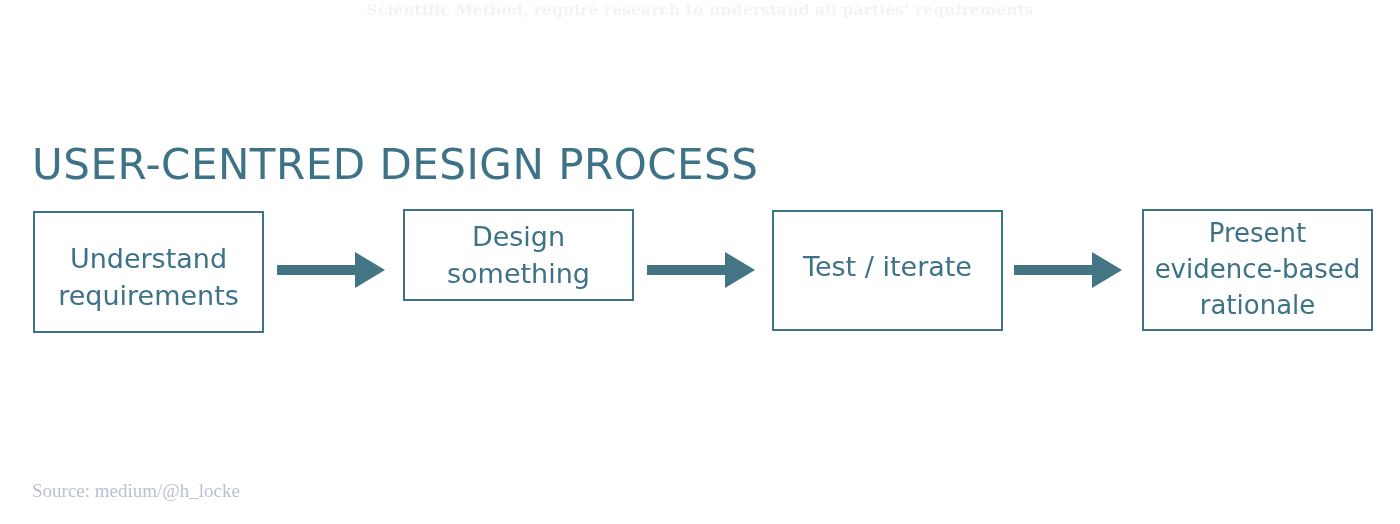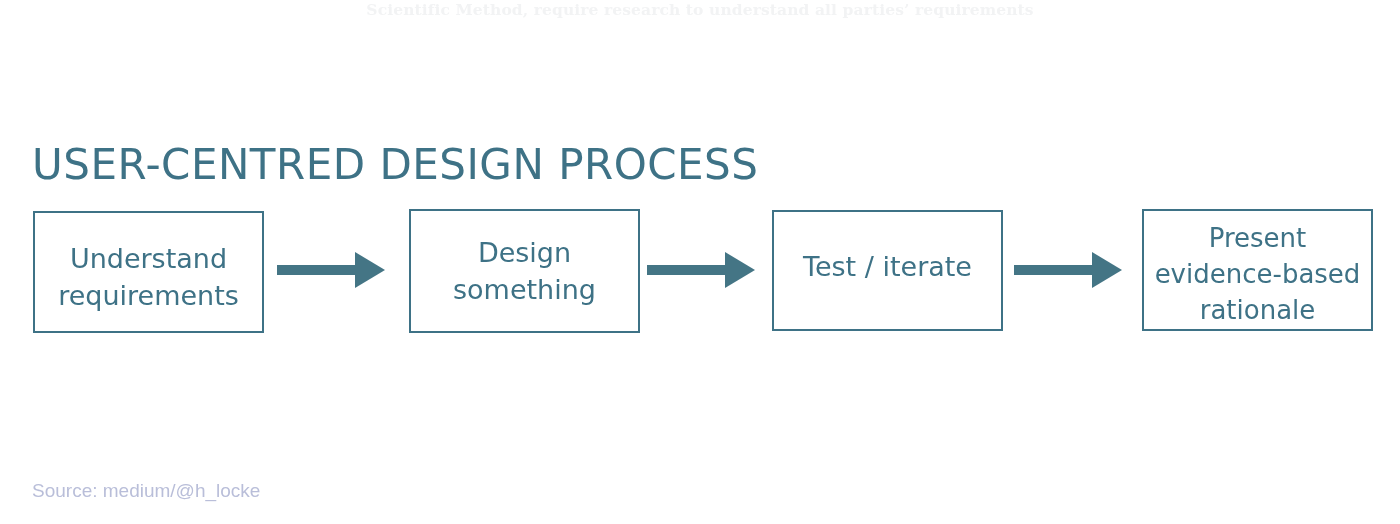--- a/index.html
+++ b/index.html
@@ -68,23 +68,23 @@
   }
   .step-label {
     font-family: "DejaVu Sans", sans-serif;
     font-weight: 400;
     color: #3e7286;
     white-space: pre-line;
   }
 
   
   #box-0 { left: 33px;   top: 211px; width: 231px; height: 122px; }
-  #box-1 { left: 403px;  top: 209px; width: 231px; height: 124px; margin-left: 6px; }
+  #box-1 { left: 403px;  top: 209px; width: 231px; height: 92px; }
   #box-2 { left: 772px;  top: 210px; width: 231px; height: 121px; align-items: center; }
-  #box-3 { left: 1142px; top: 209px; width: 231px; height: 122px; align-items: flex-end; }
+  #box-3 { left: 1142px; top: 209px; width: 231px; height: 122px; }
 
   #box-0 .step-label { font-size: 27px; line-height: 37px; margin-top: 9px; }
   #box-1 .step-label { font-size: 27px; line-height: 37px; }
   #box-2 .step-label { font-size: 27px; line-height: 37px; position: relative; top: -4px; }
   #box-3 .step-label { font-size: 26px; line-height: 36px; position: relative; top: -1px; }
 
   
   .arrow {
     position: absolute;
     height: 36px;
@@ -112,21 +112,21 @@
   #arrow-1 { left: 647px;  top: 252px; width: 108px; }
   #arrow-1 .shaft { width: 80px; }
   #arrow-2 { left: 1014px; top: 252px; width: 108px; }
   #arrow-2 .shaft { width: 80px; }
 
   
   .source-note {
     position: absolute;
     left: 32px;
     top: 478px;
-    font-family: Liberation Sans, sans-serif;
+    font-family: Liberation Serif, serif;
     font-size: 19px;
     font-weight: 400;
     color: #b9bed9;
     white-space: nowrap;
     line-height: 26px;
   }
 </style>
 </head>
 <body>
 

